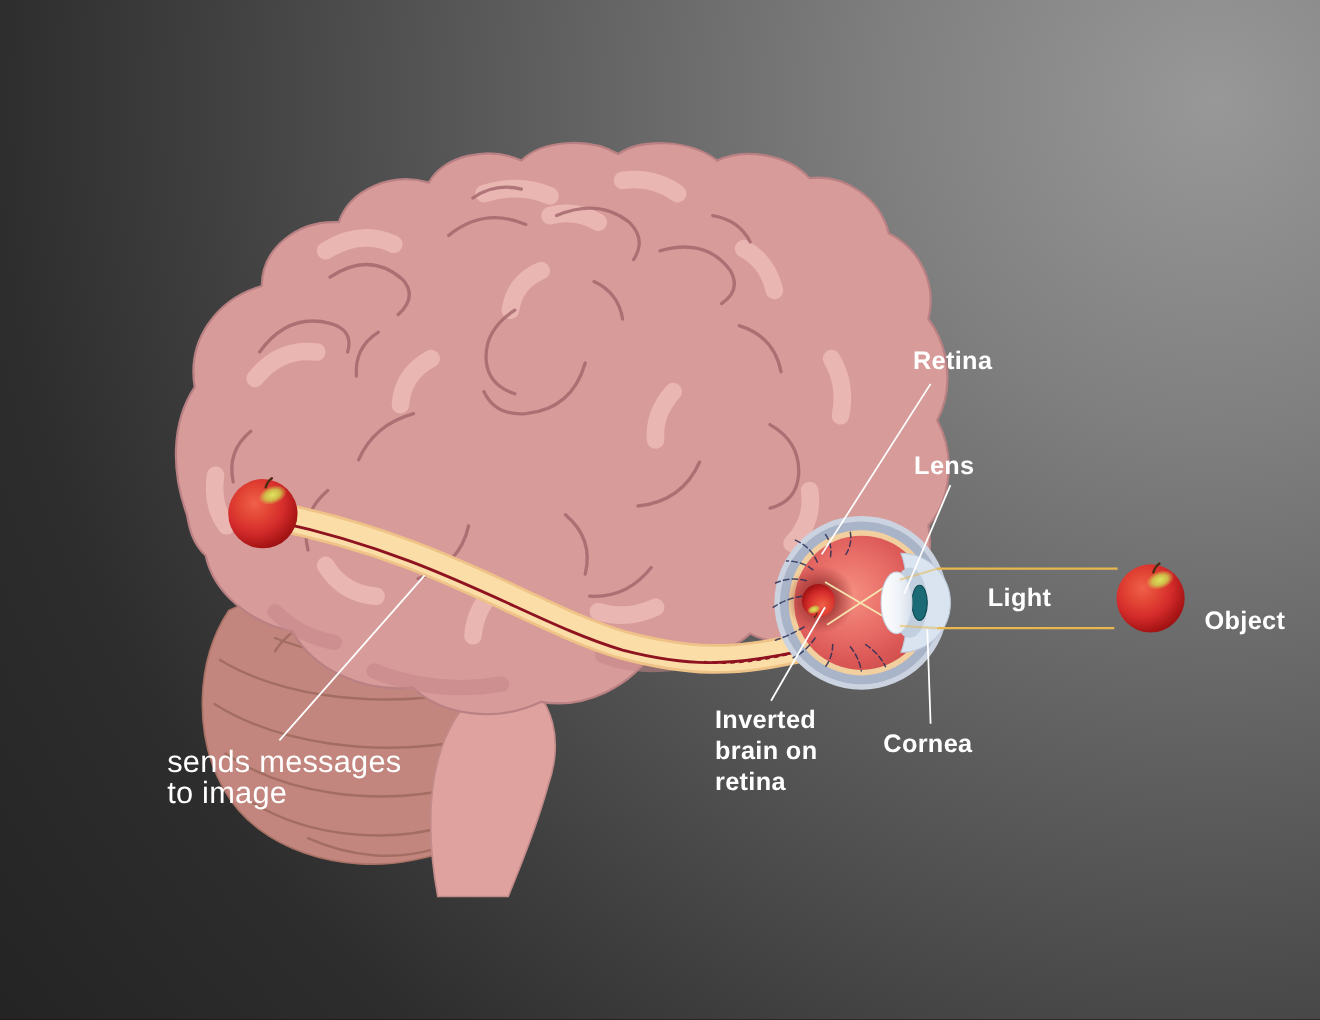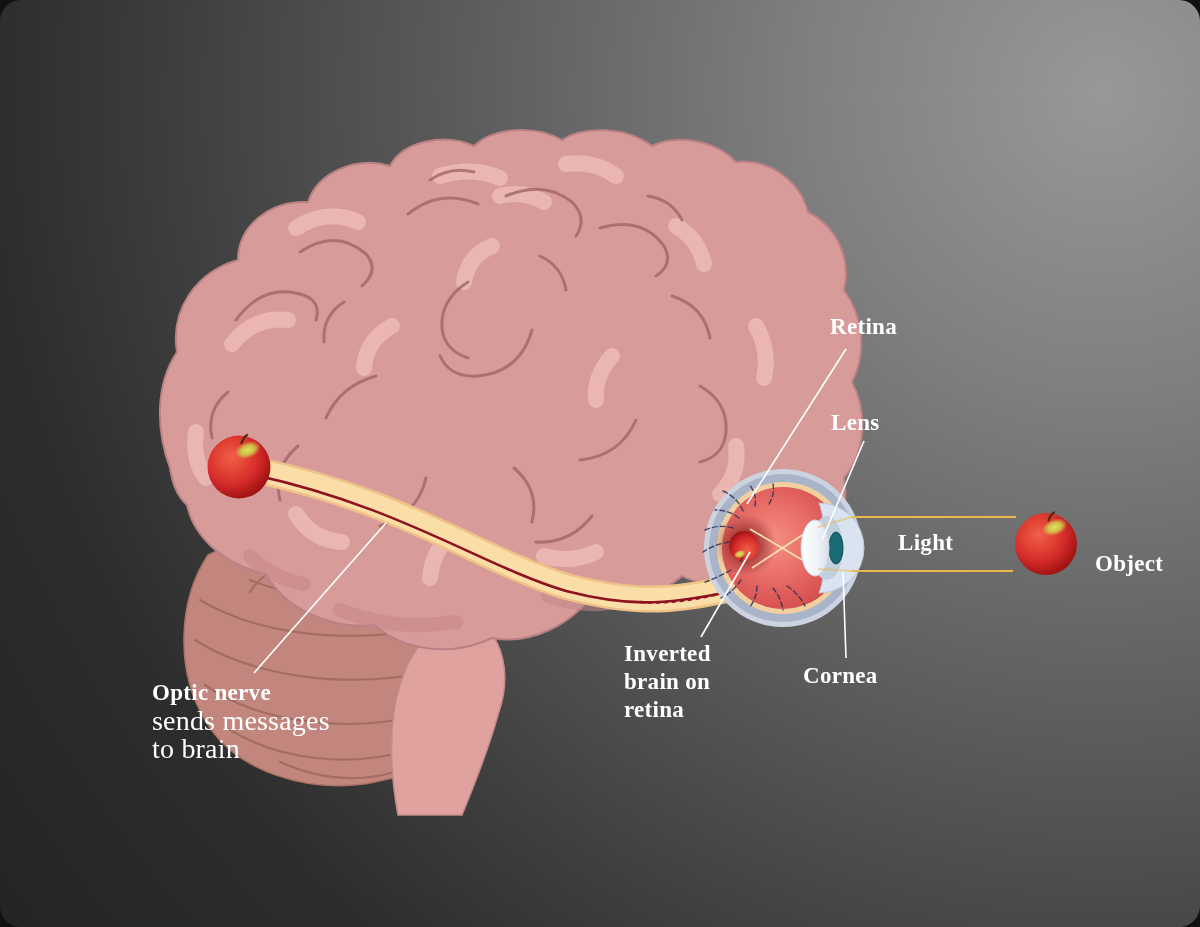--- a/index.html
+++ b/index.html
@@ -1,21 +1,20 @@
 <!DOCTYPE html>
 <html><head>
 <meta charset="utf-8">
 <style>
   html,body{margin:0;padding:0;background:#111;}
   .stage{
     position:relative;width:1200px;height:927px;overflow:hidden;
     background:radial-gradient(1500px circle at 92% 10%,
       #989898 0%, #7f7f7f 20%, #4f4f4f 51%, #3e3e3e 62%, #2d2d2d 74%, #202020 100%);
-    font-family:Liberation Serif, serif;
-    border-radius:21px;
+    font-family:Liberation Sans, sans-serif;
   }
   .stage svg{position:absolute;left:0;top:0;}
   .lbl{
     position:absolute;color:#ffffff;font-weight:700;font-size:23px;
     letter-spacing:.3px;line-height:28px;white-space:nowrap;
   }
   .lbl-reg{font-weight:400;font-size:28px;letter-spacing:.2px;line-height:28px;}
 </style>
 </head>
 <body>
@@ -192,25 +191,24 @@
       <path d="M 254 673 L 386 523"></path>
     </g>
   </svg>
 
   <div class="lbl" style="left:830px;top:313px">Retina</div>
   <div class="lbl" style="left:831px;top:409px">Lens</div>
   <div class="lbl" style="left:898px;top:529px">Light</div>
   <div class="lbl" style="left:1095px;top:550px">Object</div>
   <div class="lbl" style="left:803px;top:662px">Cornea</div>
 
-  <div class="lbl" style="left:624px;top:640px">
+  <div class="lbl" style="left:650px;top:640px">
     <div>Inverted</div>
     <div>brain on</div>
     <div>retina</div>
   </div>
 
   <div style="position:absolute;left:152px;top:679px">
-    <div class="lbl" style="position:static">Optic nerve</div>
     <div class="lbl-reg" style="color:#fff">sends messages</div>
-    <div class="lbl-reg" style="color:#fff">to brain</div>
+    <div class="lbl-reg" style="color:#fff">to image</div>
   </div>
 
 </div>
 
 </body></html>

